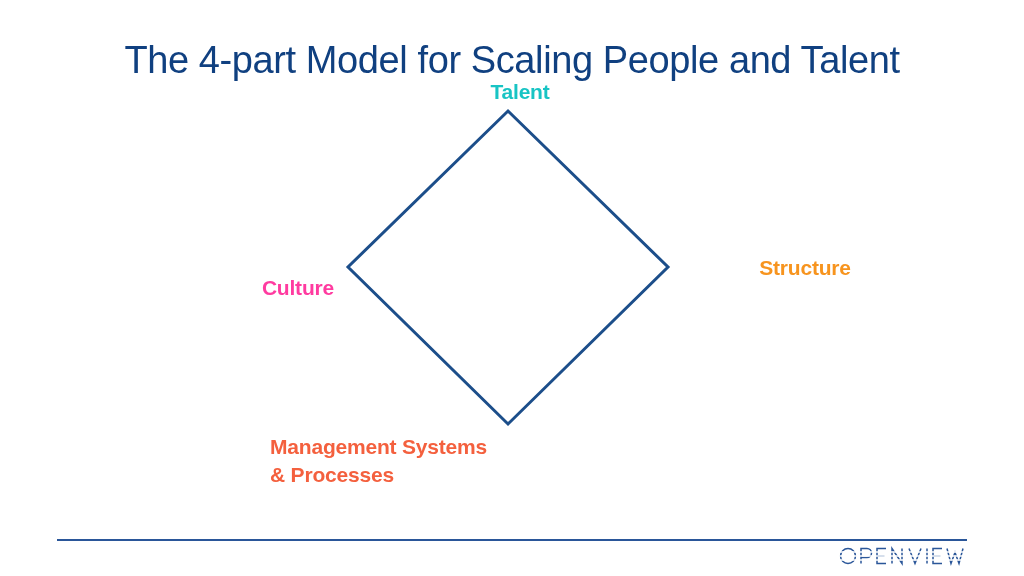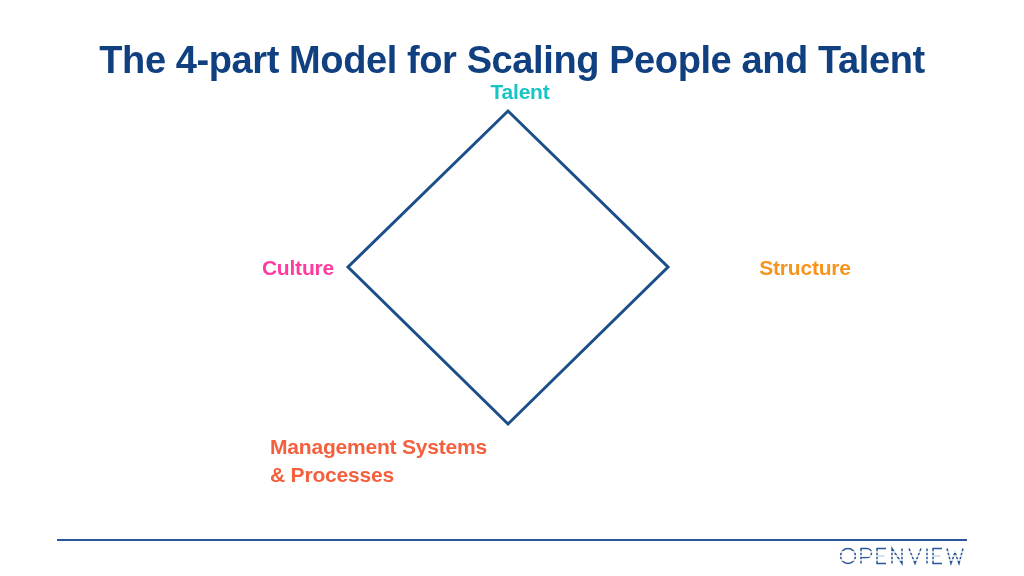--- a/index.html
+++ b/index.html
@@ -22,21 +22,21 @@
   }
 
   
   #slide-title {
     position: absolute;
     left: 0;
     top: 14px;
     width: 1024px;
     text-align: center;
     font-size: 38px;
-    font-weight: bold;
+    font-weight: normal;
     letter-spacing: -0.4px;
     color: #104080;
     line-height: 1.12;
     white-space: nowrap;
   }
 
   
   #diagram {
     position: absolute;
     left: 8px;
@@ -126,21 +126,21 @@
   <h1 id="slide-title">The 4-part Model for Scaling People and Talent</h1>
 
   <div id="diagram">
 
     <svg id="diamond-svg" viewBox="0 0 1024 520" aria-hidden="true">
       <polygon points="500,111 660,267 500,424 340,267" fill="none" stroke="#1C4E8A" stroke-width="3" stroke-linejoin="miter"></polygon>
     </svg>
 
     <div class="node-label" id="label-talent" style="color: rgb(24, 196, 196);">Talent</div>
 
-    <div class="node-label" id="label-culture" style="color: rgb(255, 59, 160);">Culture</div>
+    <div class="node-label" id="label-culture" style="color: rgb(255, 59, 160); margin-top: 20px;">Culture</div>
 
     <div class="node-label" id="label-structure" style="color: rgb(247, 148, 30);">Structure</div>
 
     <div class="node-label" id="label-management" style="color: rgb(244, 96, 62);">Management Systems
 &amp; Processes</div>
 
   </div>
 
   <div id="footer-rule" style="background: rgb(42, 86, 153);"></div>
 

